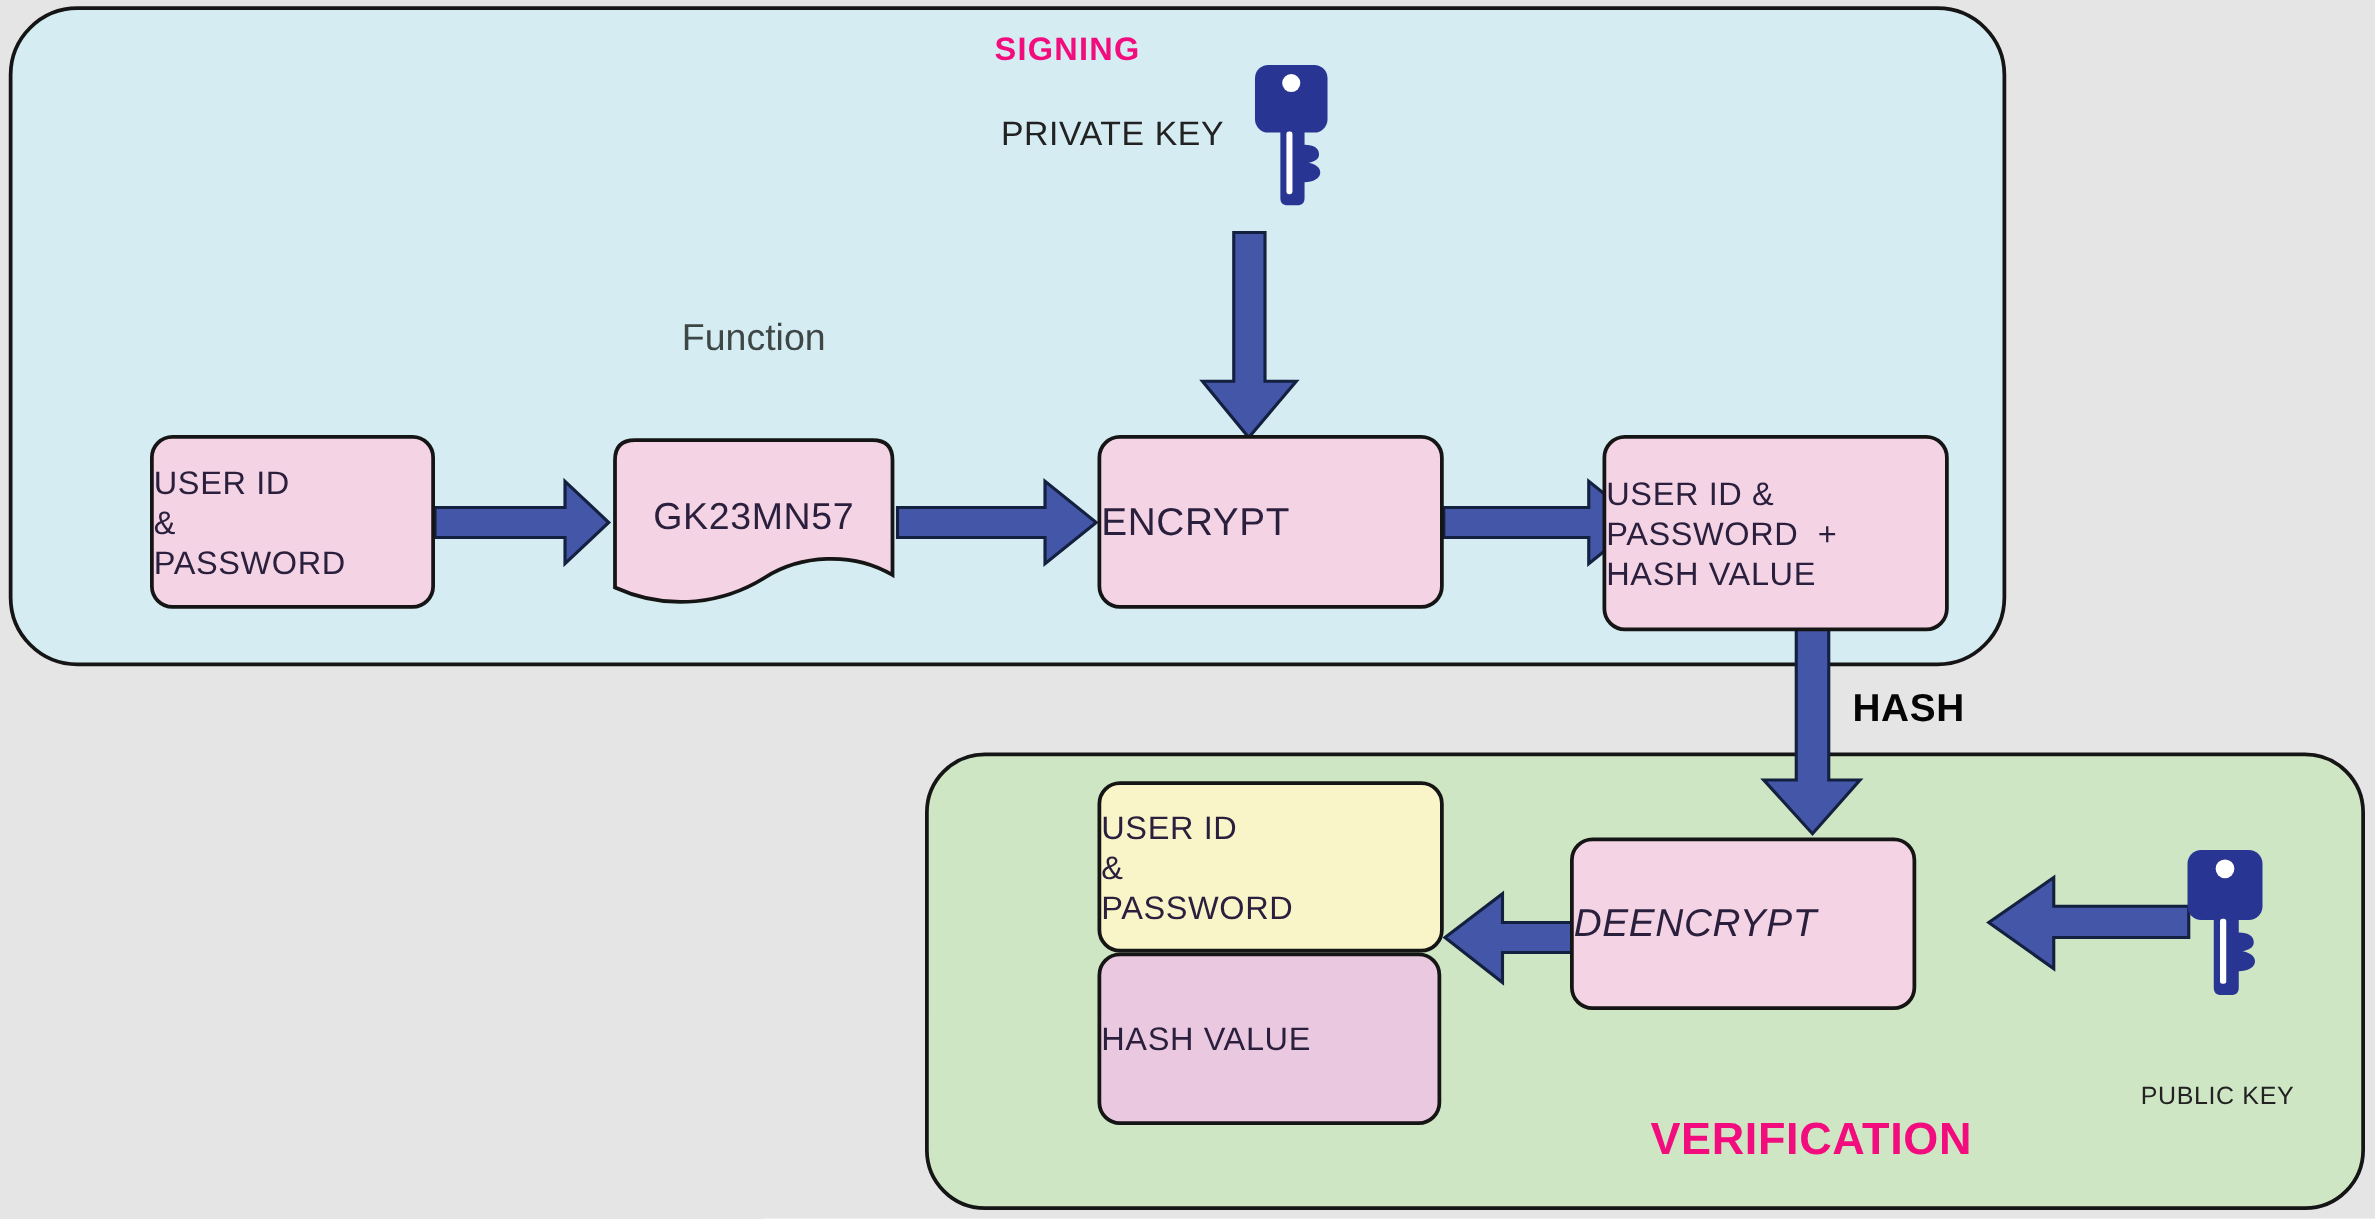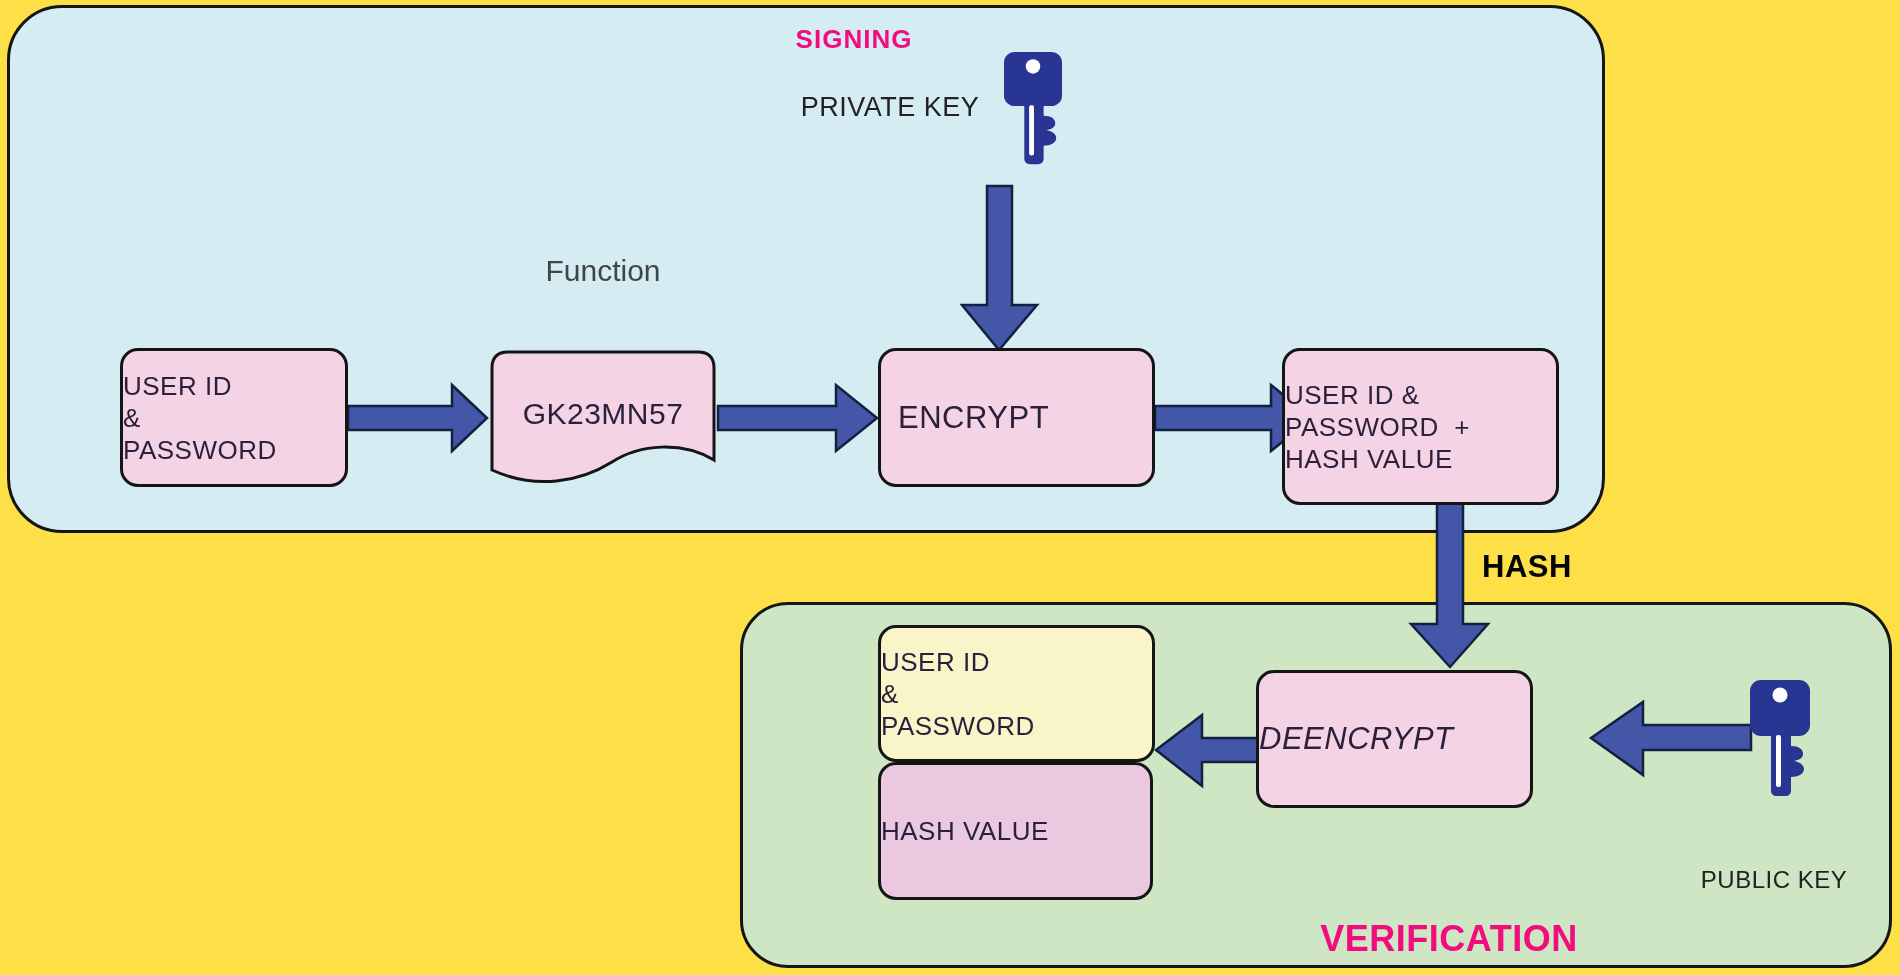--- a/index.html
+++ b/index.html
@@ -1,17 +1,17 @@
 <!DOCTYPE html>
 <html style="--page-bg: #ffffff; --panel-blue: #d5ecf3; --panel-green: #cfe6c4; --box-pink: #f3d3e4; --box-pink-hash: #eac8e0; --box-yellow: #f9f5c9; --box-border: #151515; --box-text: #2a1f3d; --arrow-fill: #4356a7; --arrow-stroke: #13203f; --key-fill: #283593; --magenta: #f20c7e; --gray-label: #3e4745; --black-label: #222222;"><head>
 <meta charset="utf-8">
 <style>
   html,body { margin:0; padding:0; background:#ffffff; }
   .canvas {
-    position:relative; width:1900px; height:975px; background:#fde047;
+    position:relative; width:1900px; height:975px; background:#e5e5e5;
     font-family:"Liberation Sans", sans-serif; overflow:hidden;
   }
   .panel {
     position:absolute; box-sizing:border-box;
     border:3px solid var(--box-border);
   }
   #signing-panel {
     left:7px; top:5px; width:1598px; height:528px;
     border-radius:55px; background:var(--panel-blue);
   }
@@ -21,40 +21,40 @@
   }
   .box {
     position:absolute; box-sizing:border-box;
     border:3px solid var(--box-border); border-radius:18px;
     background:var(--box-pink); color:var(--box-text);
     display:flex; flex-direction:column; align-items:flex-start; justify-content:center;
     text-align:center; font-size:26px; line-height:32px; letter-spacing:0.5px;
   }
   .box span { display:block; }
   #box-user-credentials-signing { left:120px; top:348px; width:228px; height:139px; }
-  #box-encrypt  { left:878px;  top:348px; width:277px; height:139px; font-size:31px;padding-left:17px; }
+  #box-encrypt  { left:878px;  top:348px; width:277px; height:139px; font-size:31px; }
   #box-signed-payload { left:1282px; top:348px; width:277px; height:157px; }
   #box-user-credentials-verify { left:878px; top:625px; width:277px; height:137px; background:var(--box-yellow); }
   #box-hash-value { left:878px; top:762px; width:275px; height:138px; background:var(--box-pink-hash); }
   #box-deencrypt { left:1256px; top:670px; width:277px; height:138px; font-size:31px;font-style:italic; }
 
   .doc-shape { position:absolute; left:488px; top:348px; width:230px; height:150px; }
   .doc-shape svg { position:absolute; left:0; top:0; overflow:visible; }
   .doc-shape .doc-path { fill:var(--box-pink); stroke:var(--box-border); stroke-width:3; }
   .doc-shape .doc-text {
     position:absolute; left:0; top:0; width:100%; height:100%;
     display:flex; align-items:center; justify-content:center; padding-bottom:18px;
     box-sizing:border-box; color:var(--box-text); font-size:30px; letter-spacing:0.5px;
   }
 
   .label { position:absolute; text-align:center; white-space:nowrap; }
   #signing-title { left:724px; top:24px; width:260px; font-size:26px; font-weight:bold; letter-spacing:1px; color:var(--magenta); }
-  #verification-title { left:1318px; top:890px; width:262px; font-size:36px; font-weight:bold; letter-spacing:0.5px; color:var(--magenta);margin-top:28px; }
+  #verification-title { left:1318px; top:890px; width:262px; font-size:36px; font-weight:bold; letter-spacing:0.5px; color:var(--magenta); }
   #private-key-label { left:740px; top:92px; width:300px; font-size:27px; color:var(--black-label); letter-spacing:0.5px; }
-  #public-key-label { left:1654px; top:866px; width:240px; font-size:24px; color:var(--black-label); letter-spacing:0.5px; }
+  #public-key-label { left:1654px; top:866px; width:240px; font-size:20px; color:var(--black-label); letter-spacing:0.5px; }
   #send-label { left:1482px; top:549px; font-size:31px; font-weight:bold; color:#050505; letter-spacing:0.5px; }
   #hash-function-label { left:478px; top:252px; width:250px; font-size:30px; line-height:37px; color:var(--gray-label); }
   #hash-function-label span { display:block; }
 
   svg.arrow { position:absolute; overflow:visible; }
   svg.arrow polygon { fill:var(--arrow-fill); stroke:var(--arrow-stroke); stroke-width:2.5; stroke-linejoin:miter; }
   #arrow-credentials-to-hash { left:348px; top:384px; }
   #arrow-hash-to-encrypt     { left:718px; top:384px; }
   #arrow-encrypt-to-payload  { left:1155px; top:384px; }
   #arrow-private-key-to-encrypt { left:960px; top:186px; }

